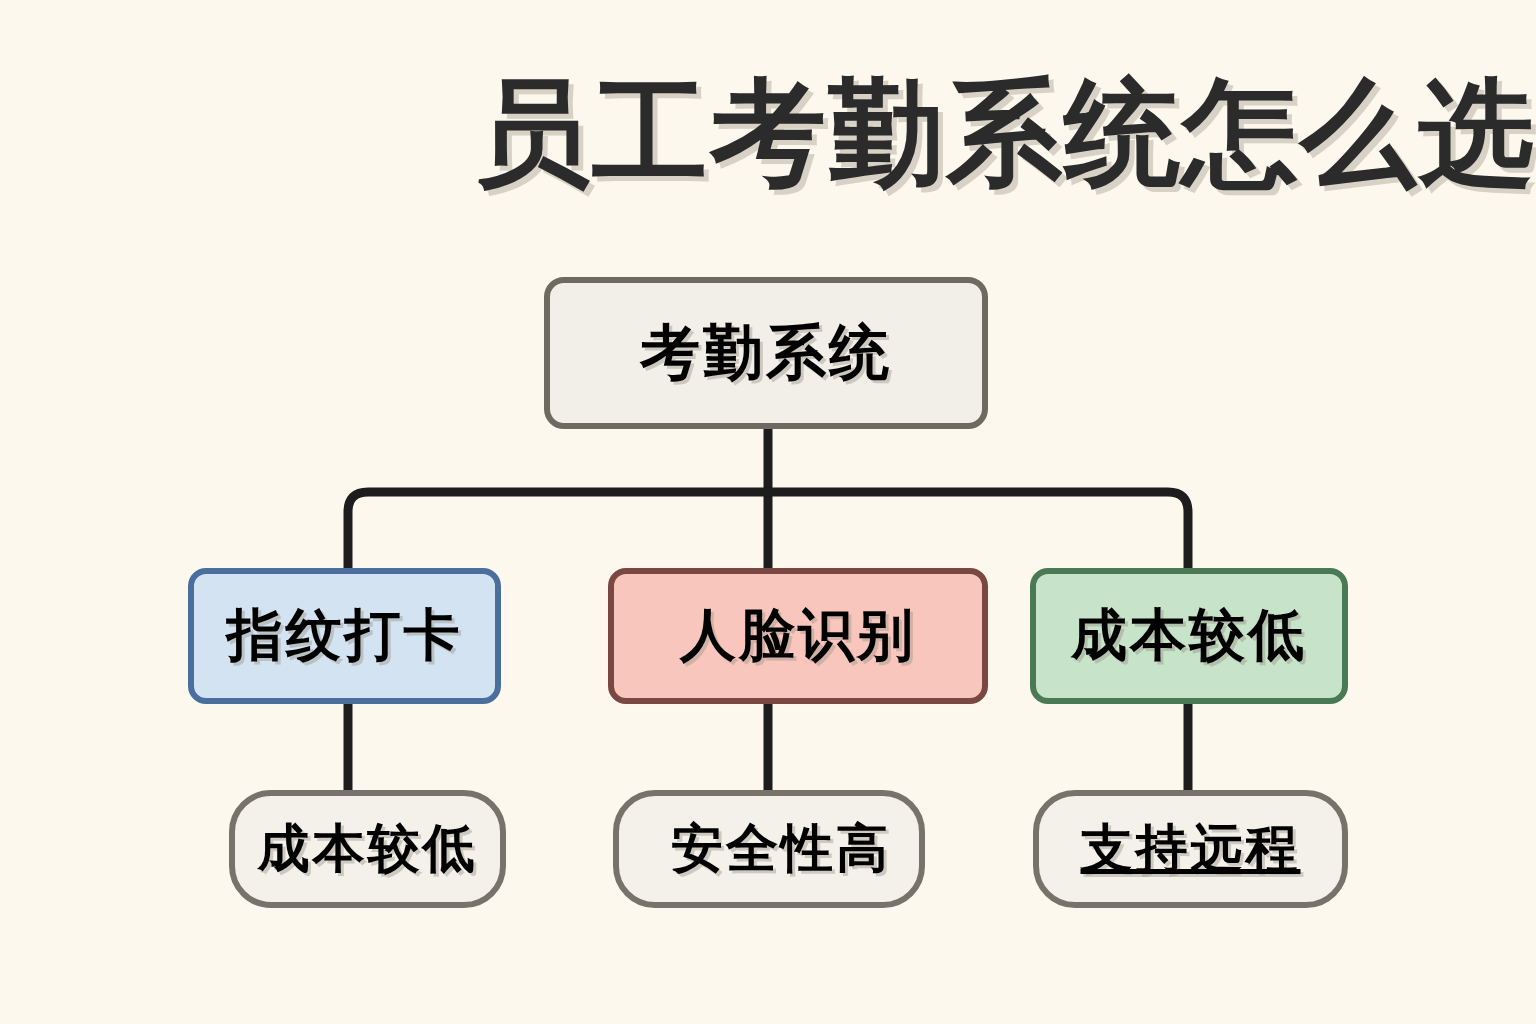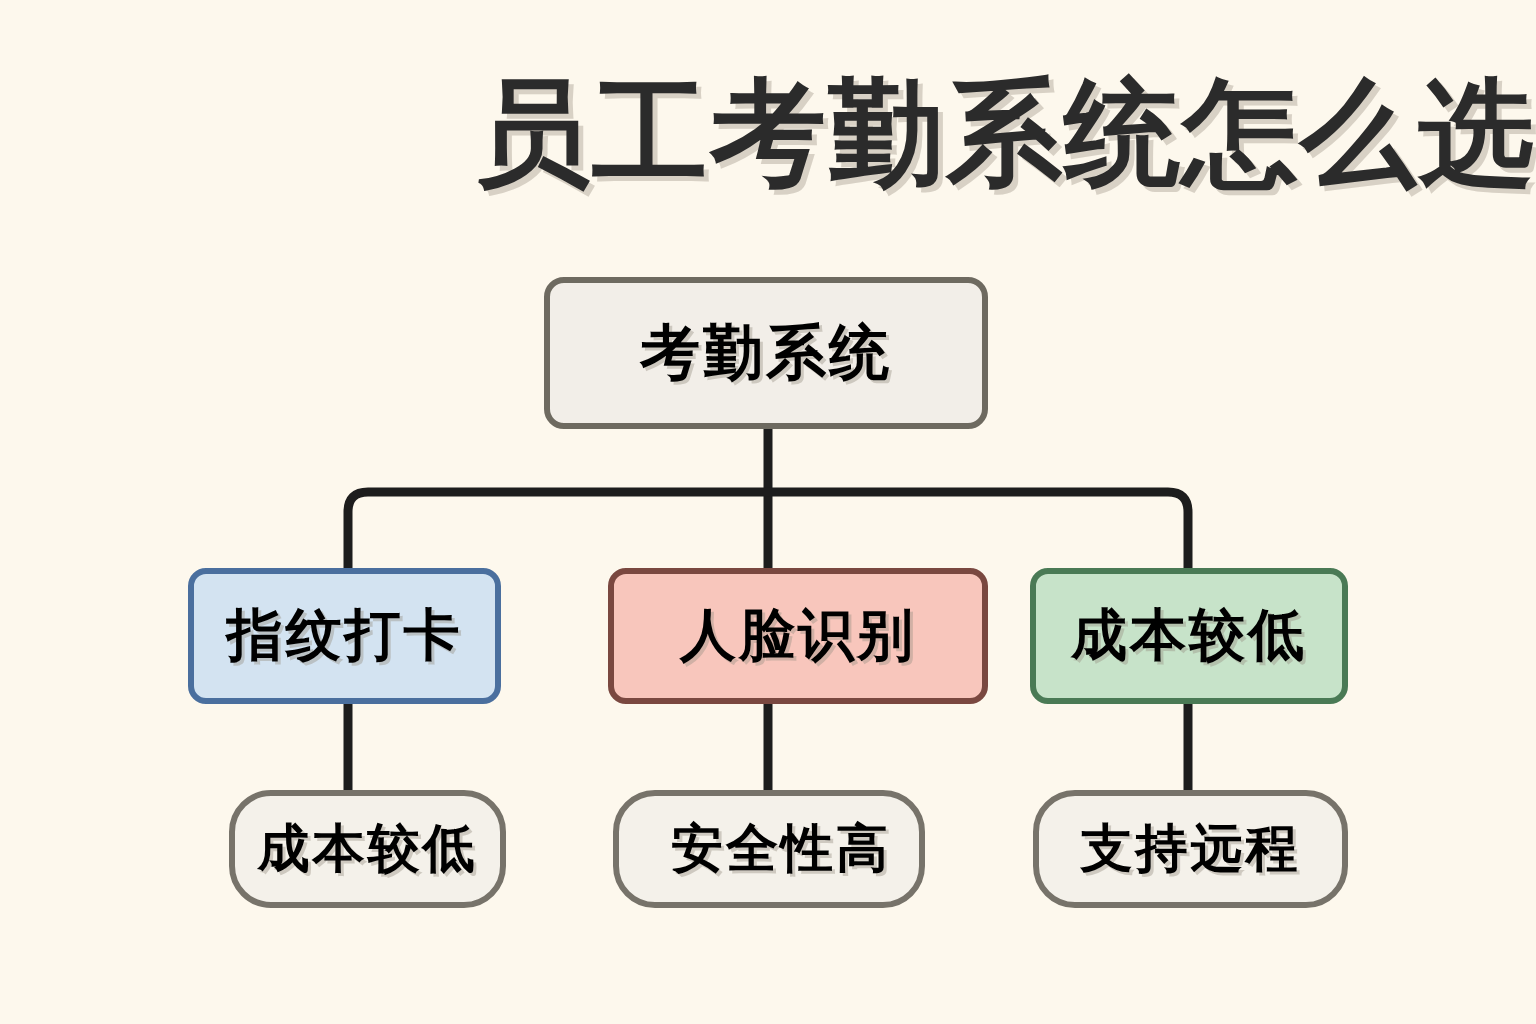--- a/index.html
+++ b/index.html
@@ -106,21 +106,21 @@
     top: 790px;
     height: 118px;
     border: 6px solid #77736a;
     border-radius: 42px;
     background: #f4f1ea;
     font-size: 52px;
     letter-spacing: 3px;
   }
   .node-leaf.l1 { left: 193px; width: 277px; margin-left: 36px; }
   .node-leaf.l2 { left: 613px; width: 312px; padding-left: 24px; }
-  .node-leaf.l3 { left: 1033px; width: 315px; }
+  .node-leaf.l3 { left: 1033px; width: 315px; text-decoration: underline; }
 </style>
 </head>
 <body>
 
 <div id="canvas">
 
   <div id="title">员工考勤系统怎么选</div>
 
   <svg id="wires" viewBox="0 0 1536 1024" width="1536" height="1024">
 

